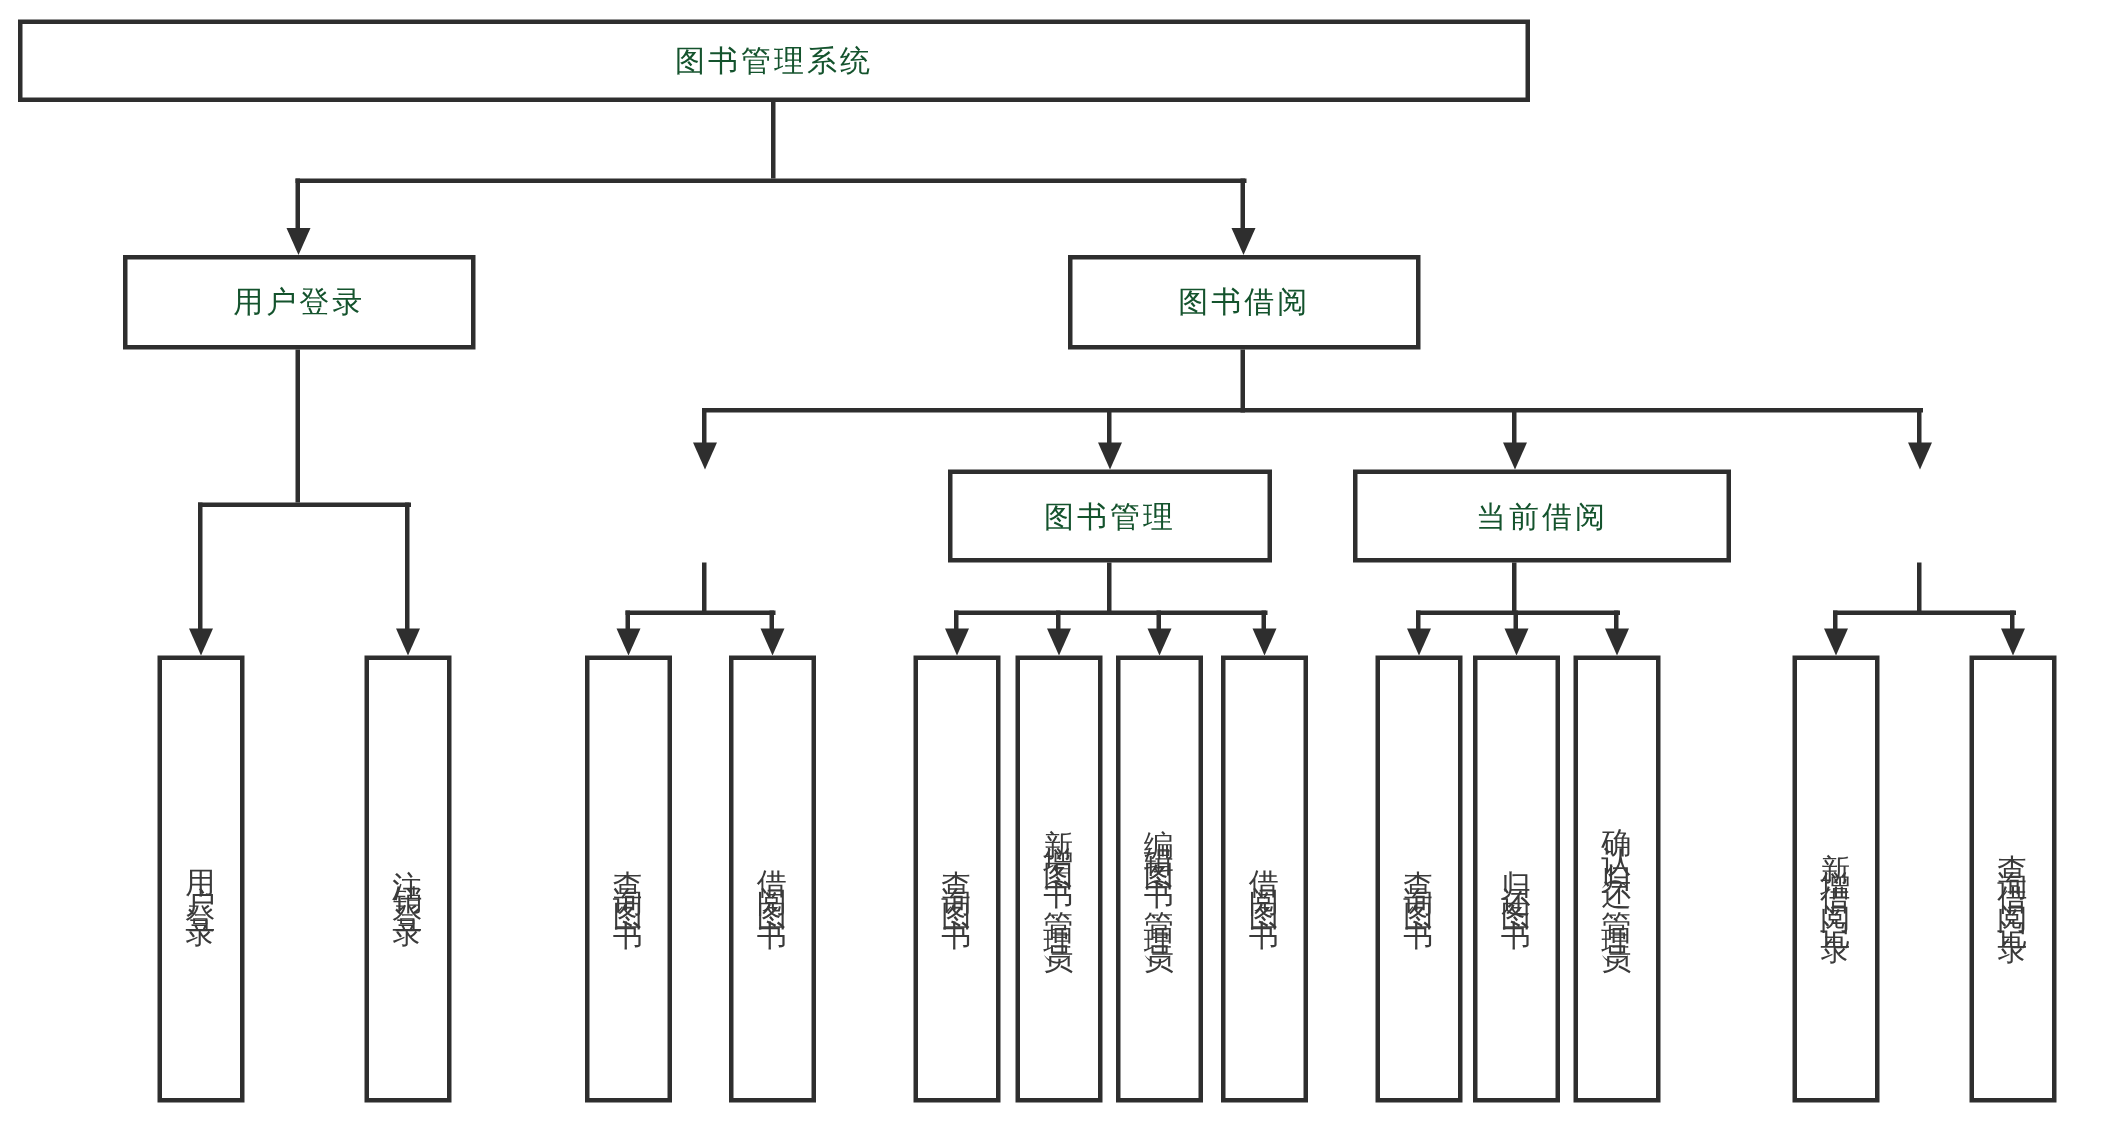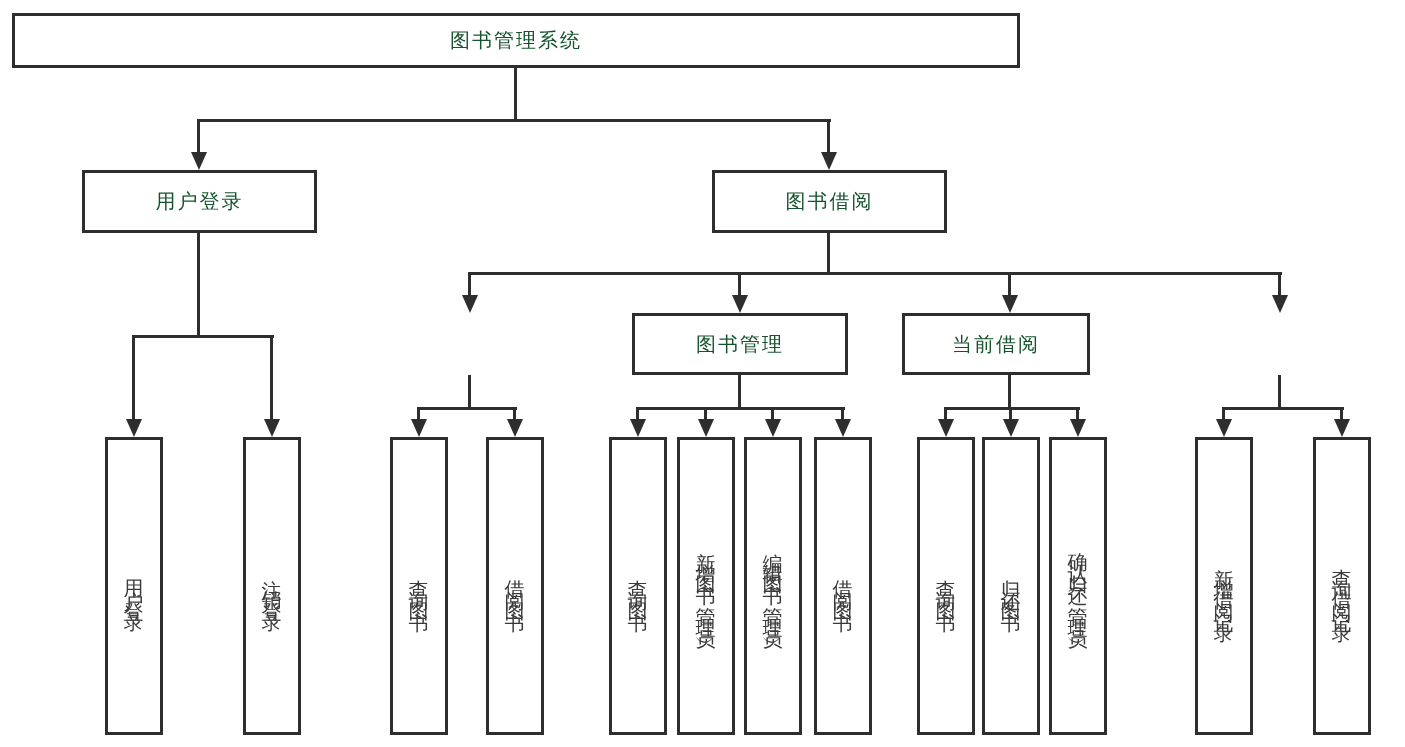--- a/index.html
+++ b/index.html
@@ -95,21 +95,21 @@
   <div class="vl" style="left:468px;  top:272px; height:25px;"></div>
   <div class="ar" style="left:462px;  top:295px;"></div>
   <div class="vl" style="left:738px;  top:272px; height:25px;"></div>
   <div class="ar" style="left:732px;  top:295px;"></div>
   <div class="vl" style="left:1008px; top:272px; height:25px;"></div>
   <div class="ar" style="left:1002px; top:295px;"></div>
   <div class="vl" style="left:1278px; top:272px; height:25px;"></div>
   <div class="ar" style="left:1272px; top:295px;"></div>
 
   <div class="hbox" style="left:632px; top:313px; width:216px; height:62px;">图书管理</div>
-  <div class="hbox" style="left:902px; top:313px; width:188px; height:62px;">当前借阅</div>
+  <div class="hbox" style="left:902px; top:313px; width:252px; height:62px;">当前借阅</div>
 
   <div class="vl" style="left:468px;  top:375px; height:34px;"></div>
   <div class="vl" style="left:738px;  top:375px; height:34px;"></div>
   <div class="vl" style="left:1008px; top:375px; height:34px;"></div>
   <div class="vl" style="left:1278px; top:375px; height:34px;"></div>
   <div class="hl" style="left:417px;  top:407px; width:100px;"></div>
   <div class="hl" style="left:636px;  top:407px; width:209px;"></div>
   <div class="hl" style="left:944px;  top:407px; width:136px;"></div>
   <div class="hl" style="left:1222px; top:407px; width:122px;"></div>
 

